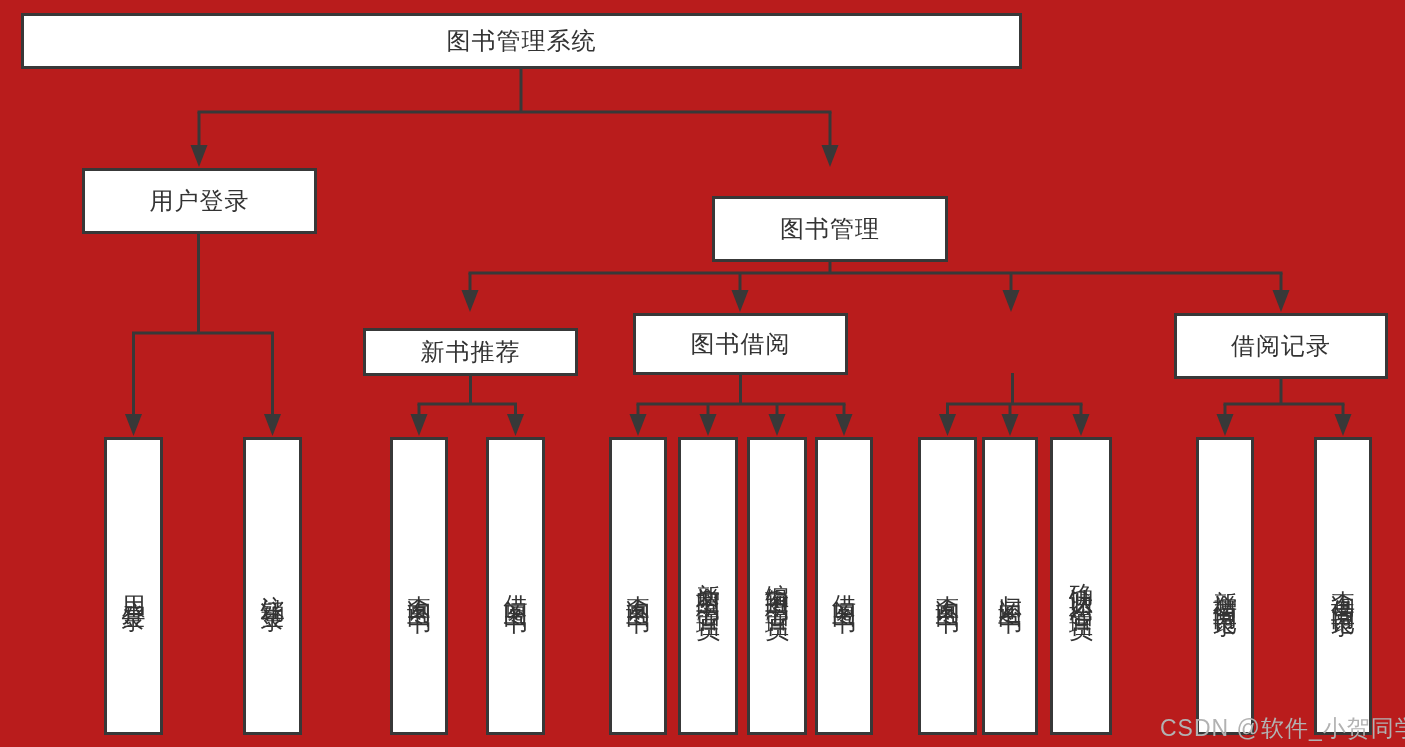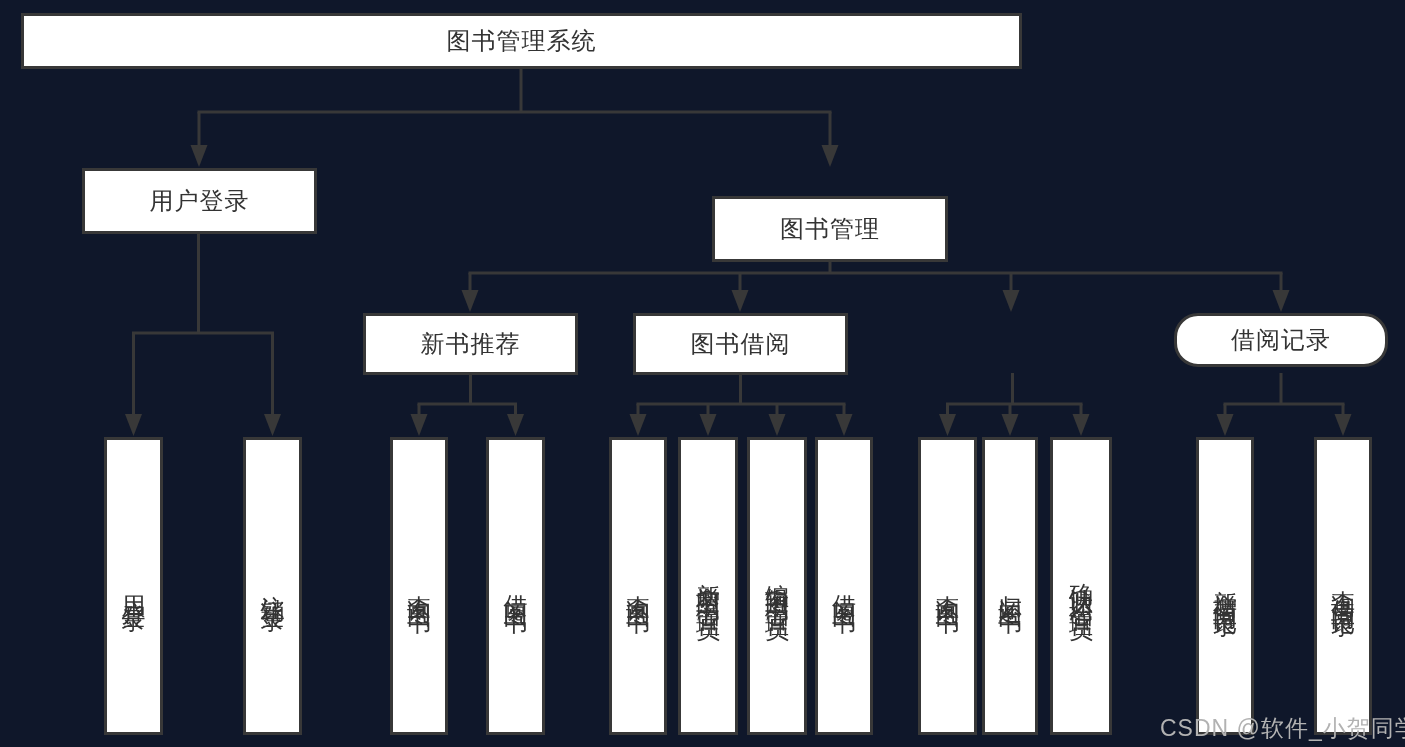--- a/index.html
+++ b/index.html
@@ -4,21 +4,21 @@
 <style>
   html, body {
     margin: 0;
     padding: 0;
     background: #ffffff;
   }
   .canvas {
     position: relative;
     width: 1405px;
     height: 747px;
-    background: #0f172a;
+    background: #b91c1c;
     font-family: "Liberation Sans", sans-serif;
     overflow: hidden;
   }
   svg.connectors {
     position: absolute;
     left: 0;
     top: 0;
     width: 1405px;
     height: 747px;
   }
@@ -54,24 +54,24 @@
     text-orientation: mixed;
     font-size: 24px;
     letter-spacing: 5px;
     line-height: 1;
     white-space: nowrap;
   }
   
   .node-root          { left: 21px;   top: 13px;  width: 1001px; height: 56px; }
   .node-user-login    { left: 82px;   top: 168px; width: 235px;  height: 66px; }
   .node-book-mgmt     { left: 712px;  top: 168px; width: 236px;  height: 66px; margin-top: 28px; }
-  .node-new-book      { left: 363px;  top: 313px; width: 215px;  height: 62px; }
+  .node-new-book      { left: 363px;  top: 328px; width: 215px;  height: 48px; }
   .node-book-borrow   { left: 633px;  top: 313px; width: 215px;  height: 62px; }
   .node-cur-borrow    { left: 906px;  top: 313px; width: 213px;  height: 62px; }
-  .node-borrow-rec    { left: 1174px; top: 313px; width: 214px;  height: 54px; border-radius: 24px; }
+  .node-borrow-rec    { left: 1174px; top: 313px; width: 214px;  height: 66px; }
   .leaf-1  { left: 104px;  width: 59px; }
   .leaf-2  { left: 243px;  width: 59px; }
   .leaf-3  { left: 390px;  width: 58px; }
   .leaf-4  { left: 486px;  width: 59px; }
   .leaf-5  { left: 609px;  width: 58px; }
   .leaf-6  { left: 678px;  width: 60px; }
   .leaf-7  { left: 747px;  width: 60px; }
   .leaf-8  { left: 815px;  width: 58px; }
   .leaf-9  { left: 918px;  width: 59px; }
   .leaf-10 { left: 982px;  width: 56px; }

